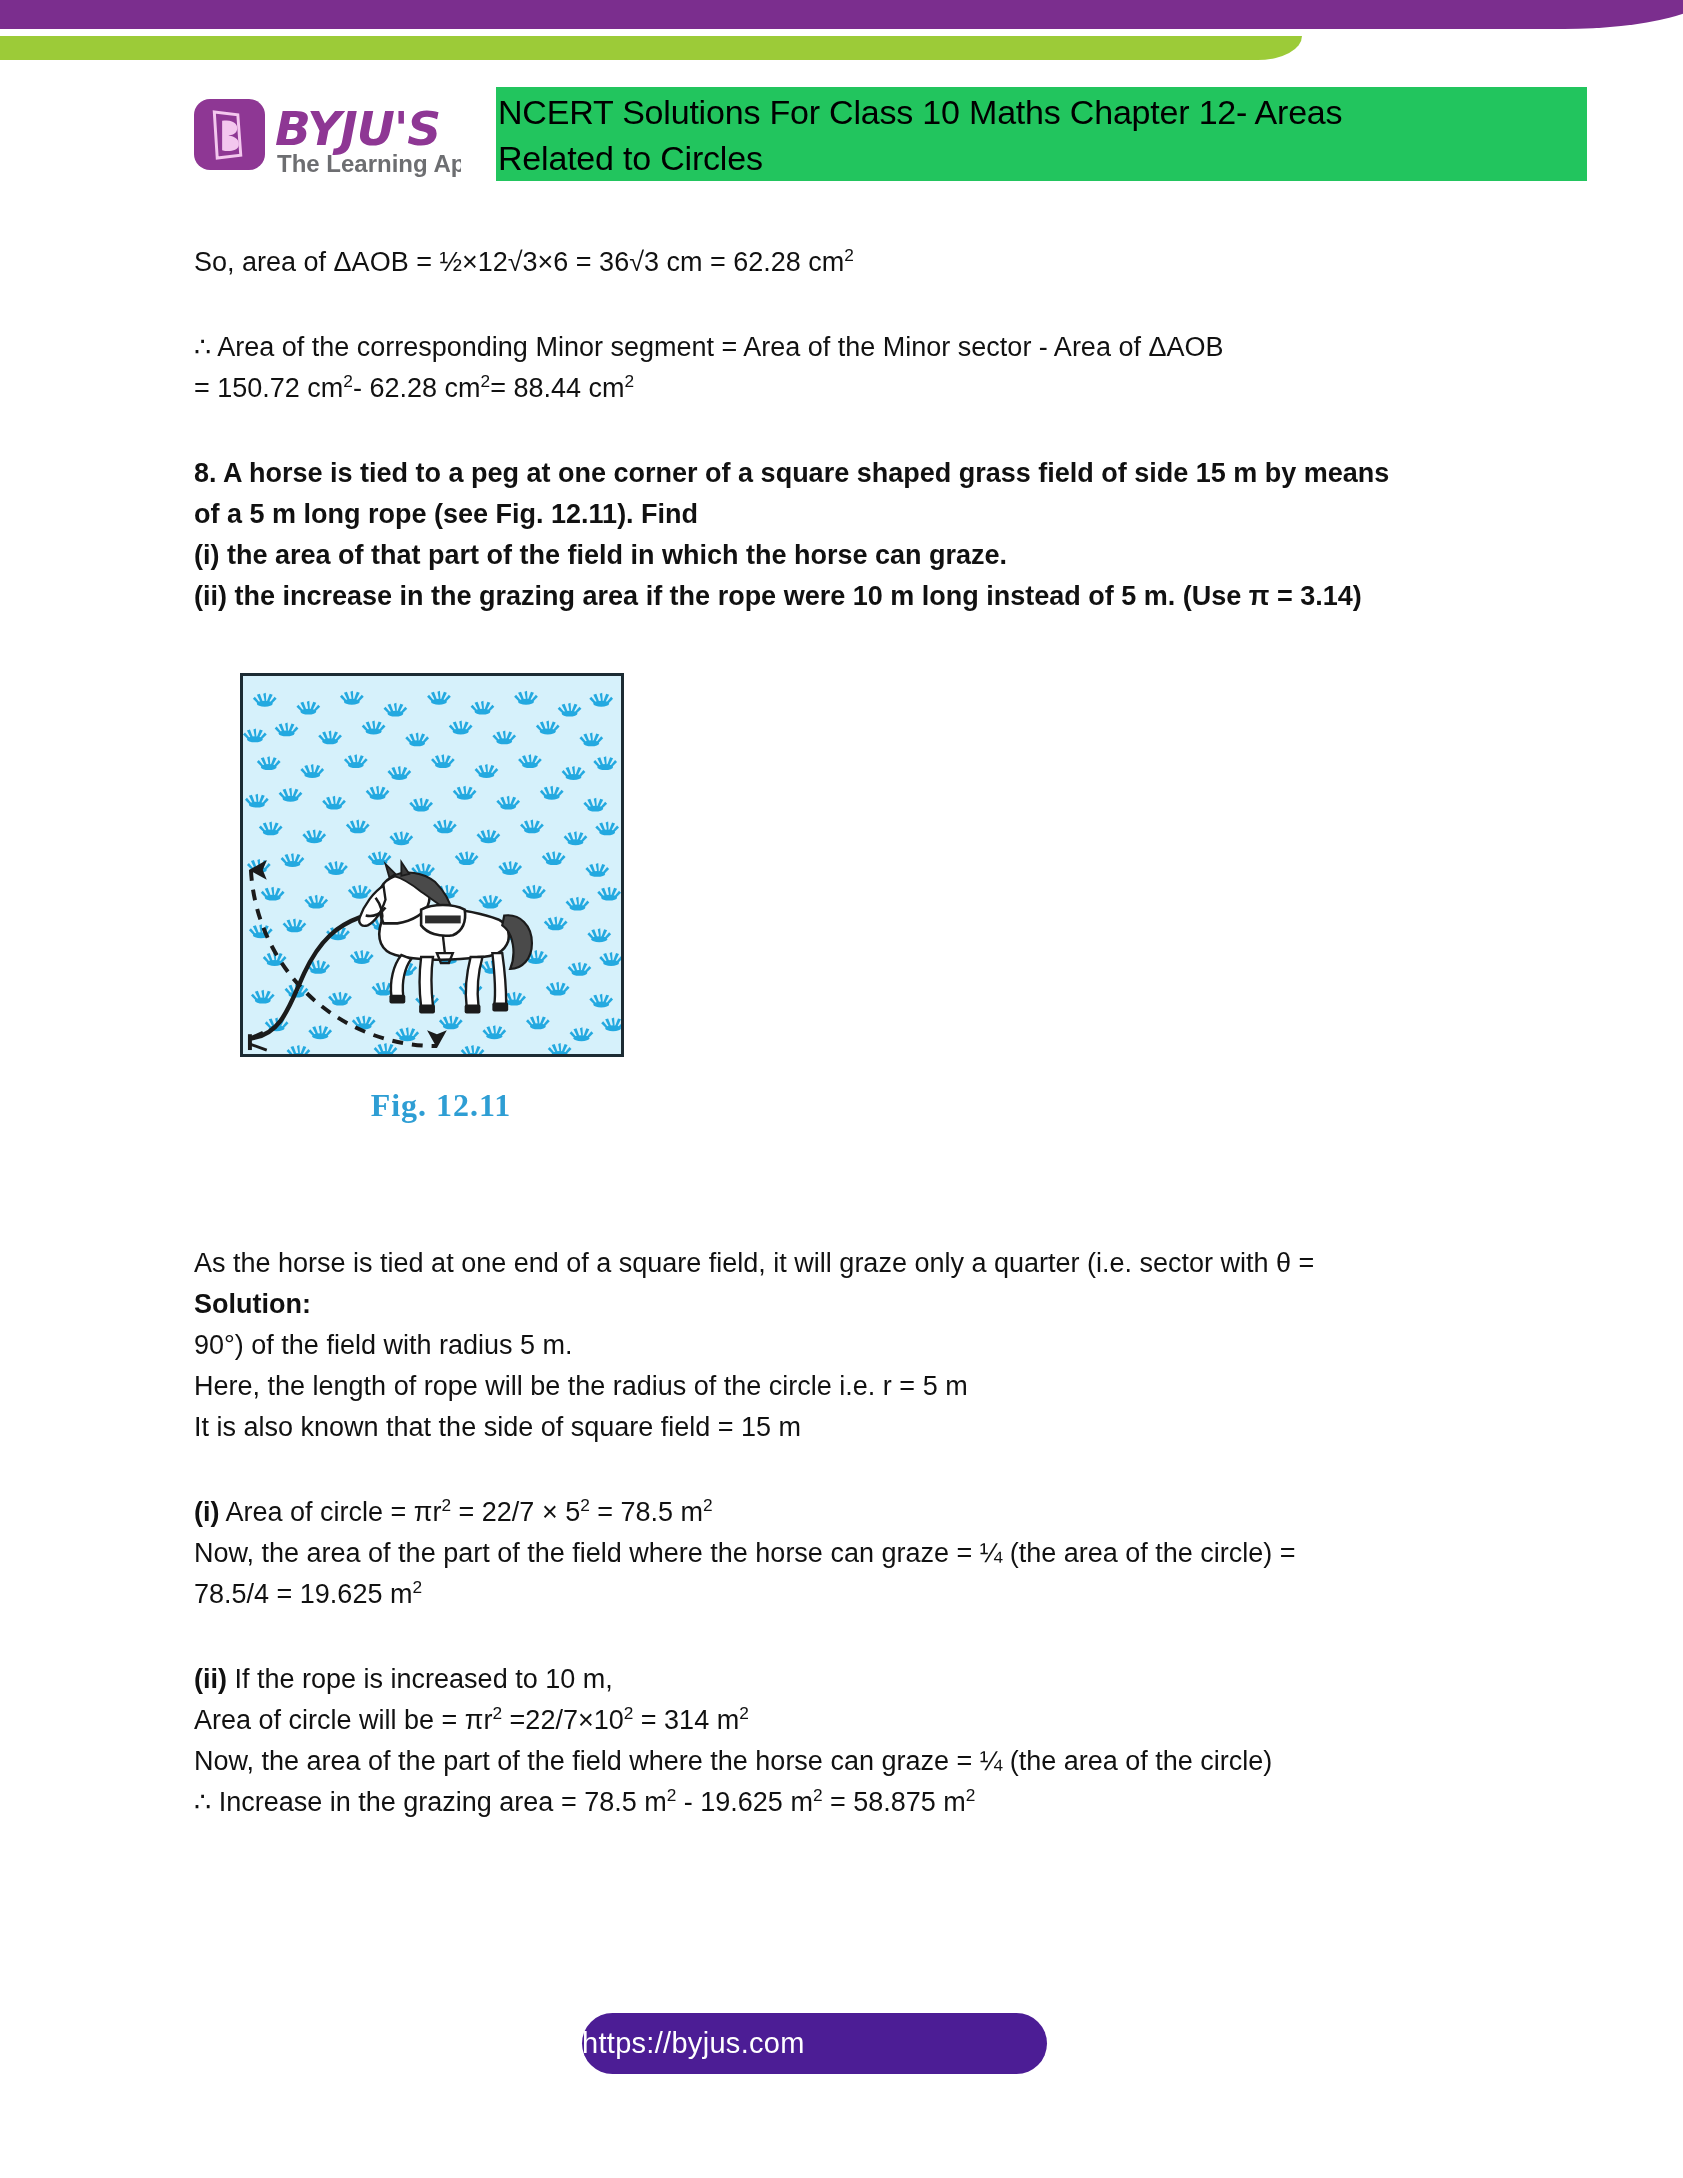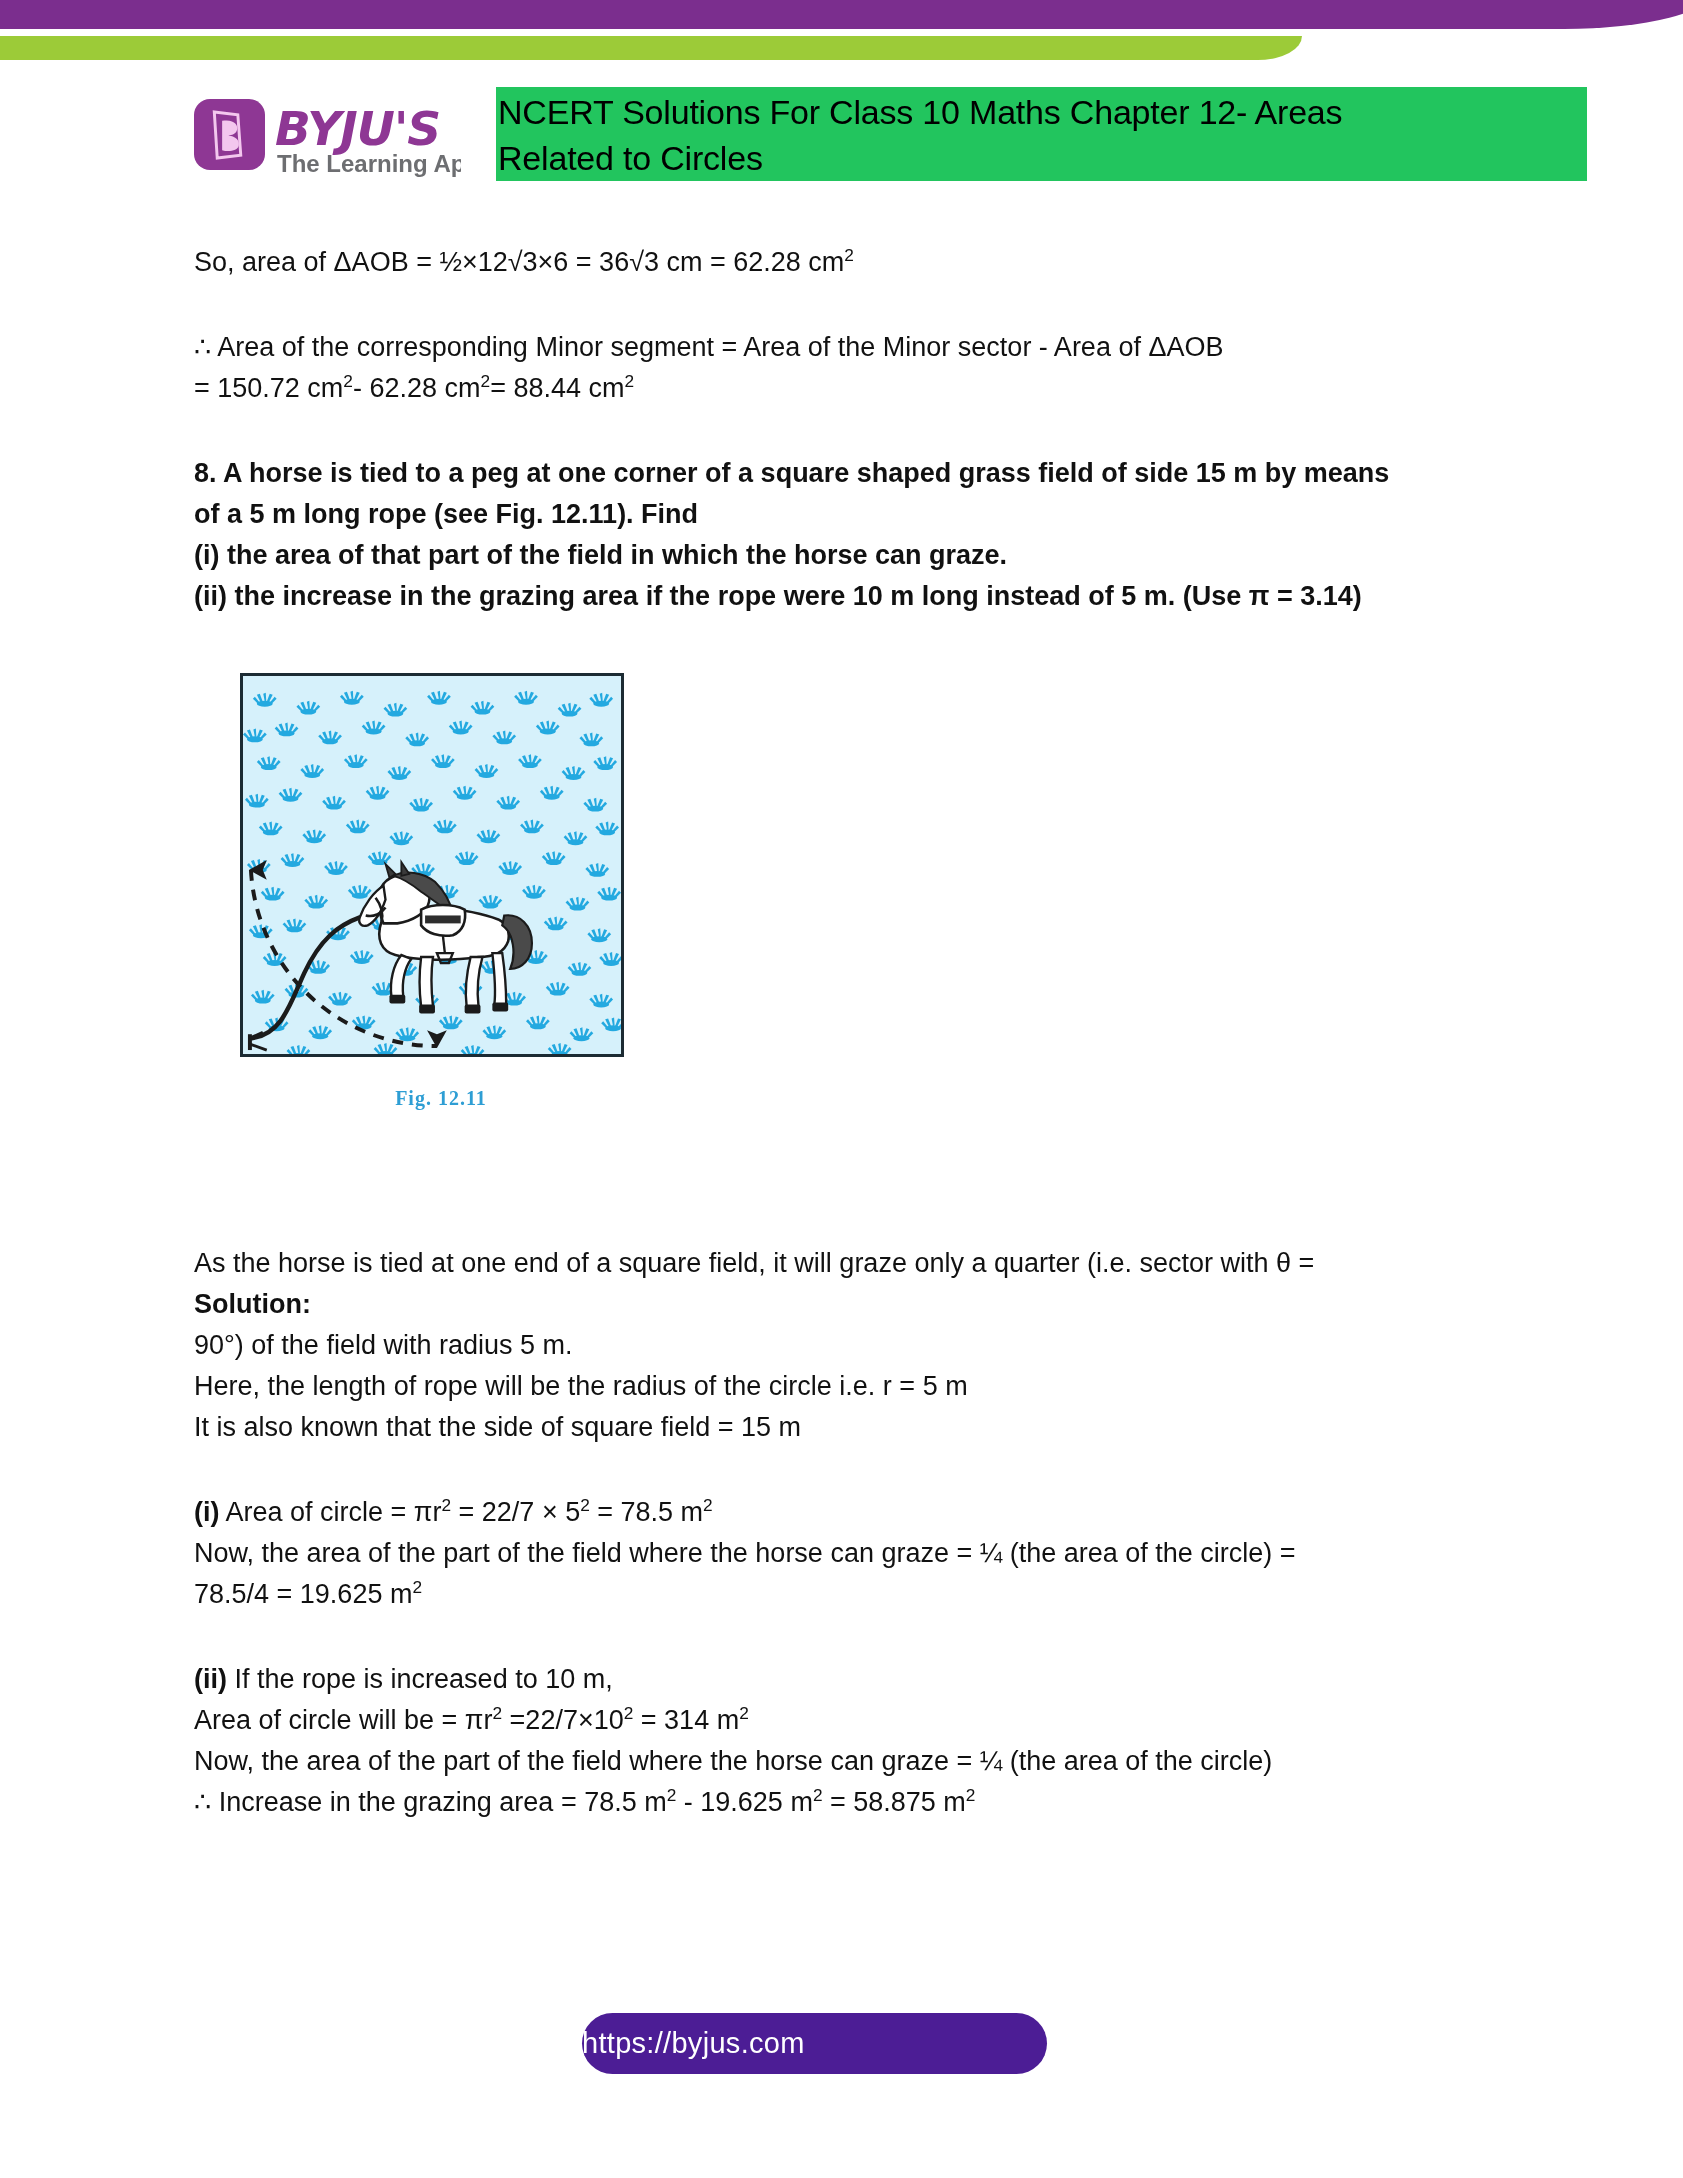--- a/index.html
+++ b/index.html
@@ -148,21 +148,21 @@
     overflow: hidden;
   }
   #field-figure svg { display: block; }
   #fig-caption {
     position: absolute;
     left: 59px;
     top: 414px;
     width: 376px;
     text-align: center;
     font-family: "Liberation Serif", serif;
-    font-size: 20px;
+    font-size: 32px;
     font-weight: bold;
     color: #2e9ed4;
     letter-spacing: 1px;
   }
 
   
   #footer-btn {
     position: absolute;
     left: 582px;
     top: 2013px;

